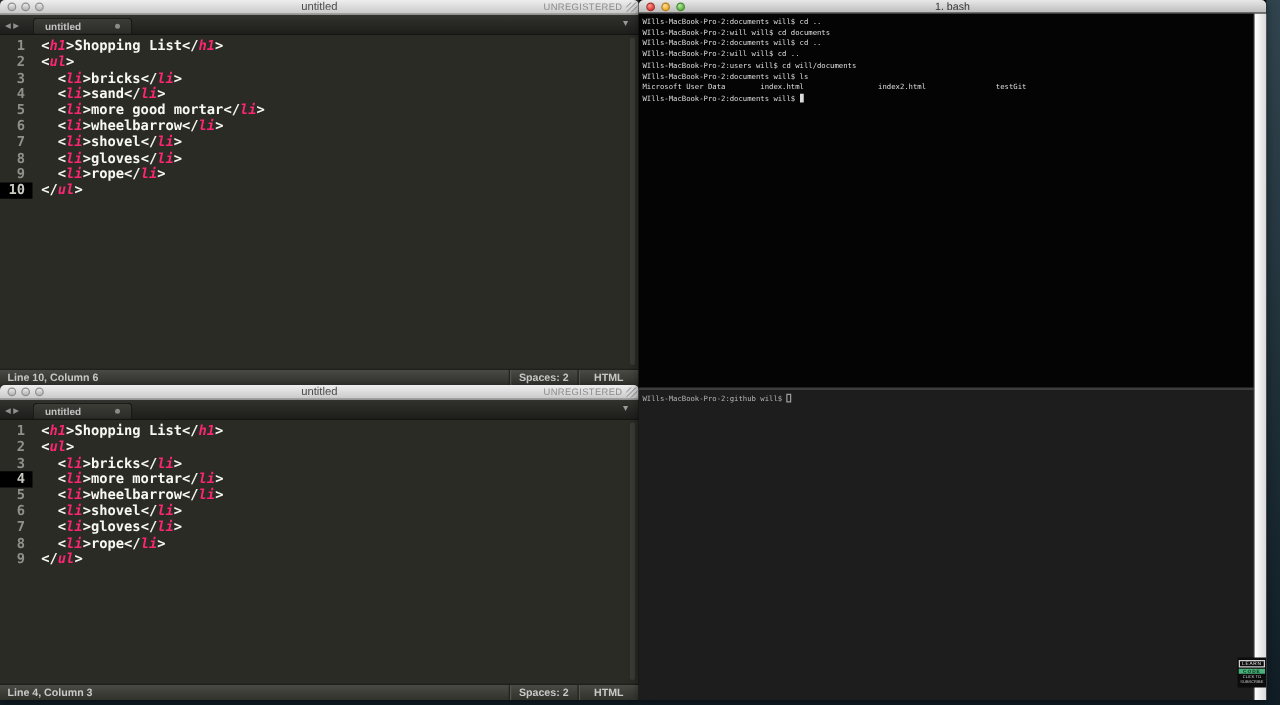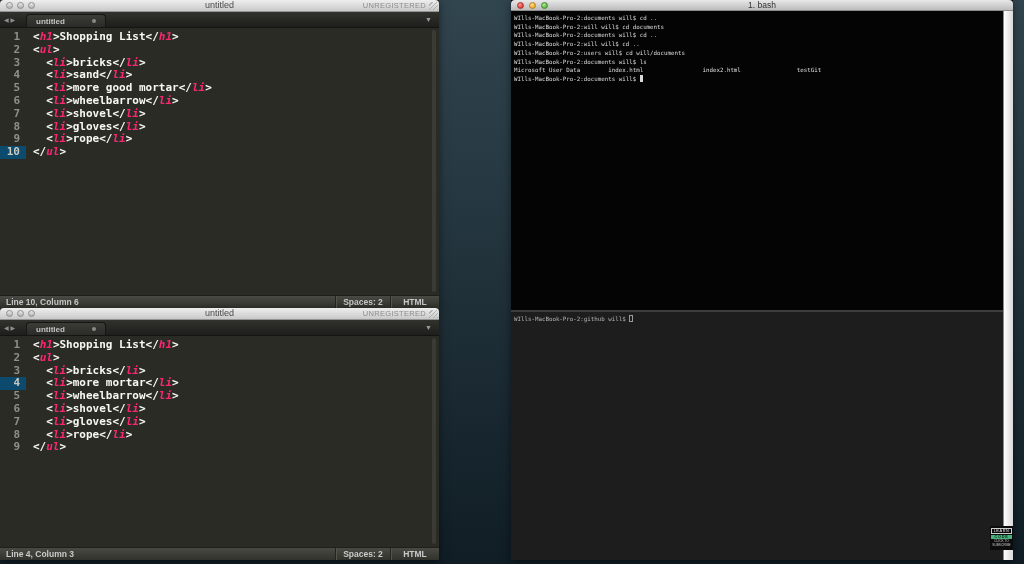--- a/index.html
+++ b/index.html
@@ -4,21 +4,21 @@
 <style>
   html,body{margin:0;padding:0;}
   body{
     width:1024px;height:564px;overflow:hidden;position:relative;
     background:linear-gradient(180deg,#31454f 0%,#22333c 45%,#101d25 100%);
     font-family:"Liberation Sans",sans-serif;
   }
   .window{position:absolute;box-shadow:0 2px 8px rgba(0,0,0,.5);}
 
   
-  .sublime{left:0;width:439px;background:#2b2b26;}
+  .sublime{left:0;width:511px;background:#2b2b26;}
   #sub1{top:0;height:308px;}
   #sub2{top:308px;height:252px;}
 
   .mac-titlebar{position:relative;height:12px;border-radius:4px 4px 0 0;
     background:linear-gradient(#eeeeee,#c9c9c9);border-bottom:1px solid #949494;box-sizing:border-box;}
   .mac-title{text-align:center;font-size:9px;line-height:11px;color:#4c4c4c;}
   .lights{position:absolute;left:6px;top:2px;display:flex;gap:4px;}
   .light{width:7px;height:7px;border-radius:50%;box-sizing:border-box;}
   .light.gray{background:linear-gradient(#ececec,#b2b2b2);border:1px solid #8e8e8e;}
   .unreg{position:absolute;right:13px;top:0;font-size:7.5px;line-height:11px;color:#8b8b8b;letter-spacing:.3px;text-align:right;}
@@ -33,21 +33,21 @@
     border-radius:4px 4px 0 0;display:flex;align-items:center;justify-content:space-between;padding:0 9px;}
   .tab-label{font-size:8px;font-weight:bold;color:#c2c2c2;}
   .tab-dot{width:4px;height:4px;border-radius:50%;background:#8a8a8a;}
   .tab-menu{position:absolute;right:7px;top:4px;color:#9a9a9a;font-size:7px;}
 
   .code-area{position:absolute;left:0;right:0;top:28px;bottom:13px;background:#2b2b26;
     display:flex;overflow:hidden;}
   .gutter{width:26px;flex:none;text-align:right;color:#8f908a;
     font:bold 11px/12.8px "DejaVu Sans Mono",monospace;padding-top:3px;}
   .gutter .ln{padding-right:6px;height:12.8px;}
-  .gutter .ln.active{background:#0c4a6e;color:#cacac2;}
+  .gutter .ln.active{background:#000000;color:#cacac2;}
   .code{flex:1;font:bold 11px/12.8px "DejaVu Sans Mono",monospace;color:#f8f8f2;
     padding:3px 0 0 7px;white-space:pre;}
   .tag{color:#f92672;font-style:italic;}
   .pun{color:#f8f8f2;}
   .edit-scrollbar{position:absolute;right:3px;top:30px;bottom:16px;width:4px;
     background:#3b3b36;border-radius:2px;}
 
   .statusbar{position:absolute;left:0;right:0;bottom:0;height:13px;box-sizing:border-box;
     background:linear-gradient(#4a4a44,#32322d);border-top:1px solid #1f1f1c;
     display:flex;align-items:flex-end;font-size:8.5px;font-weight:bold;color:#c9c9c9;}

